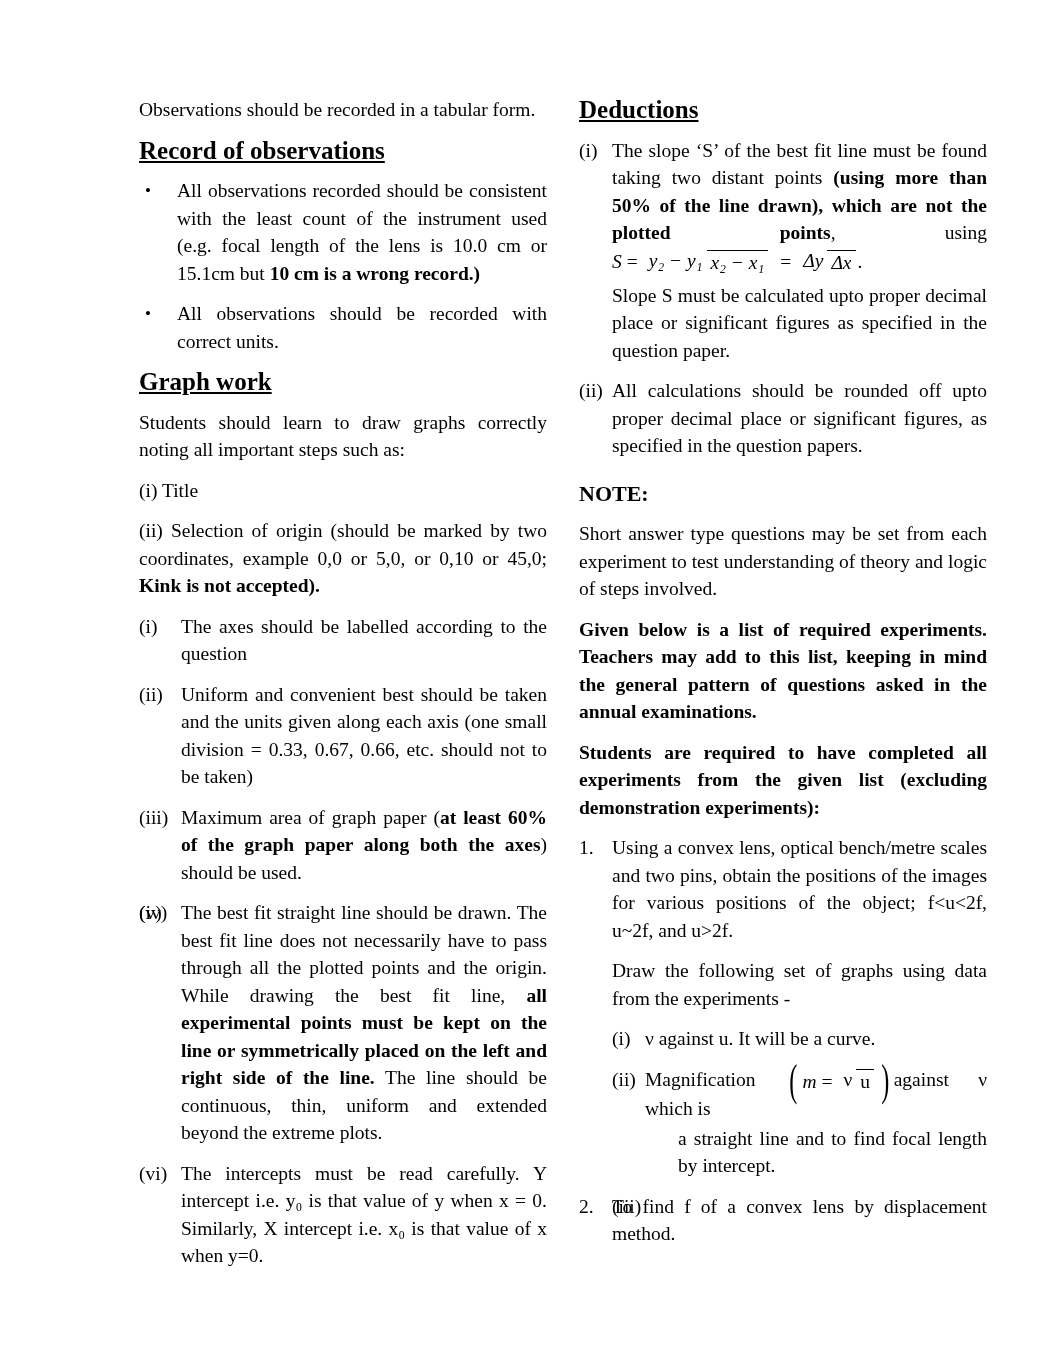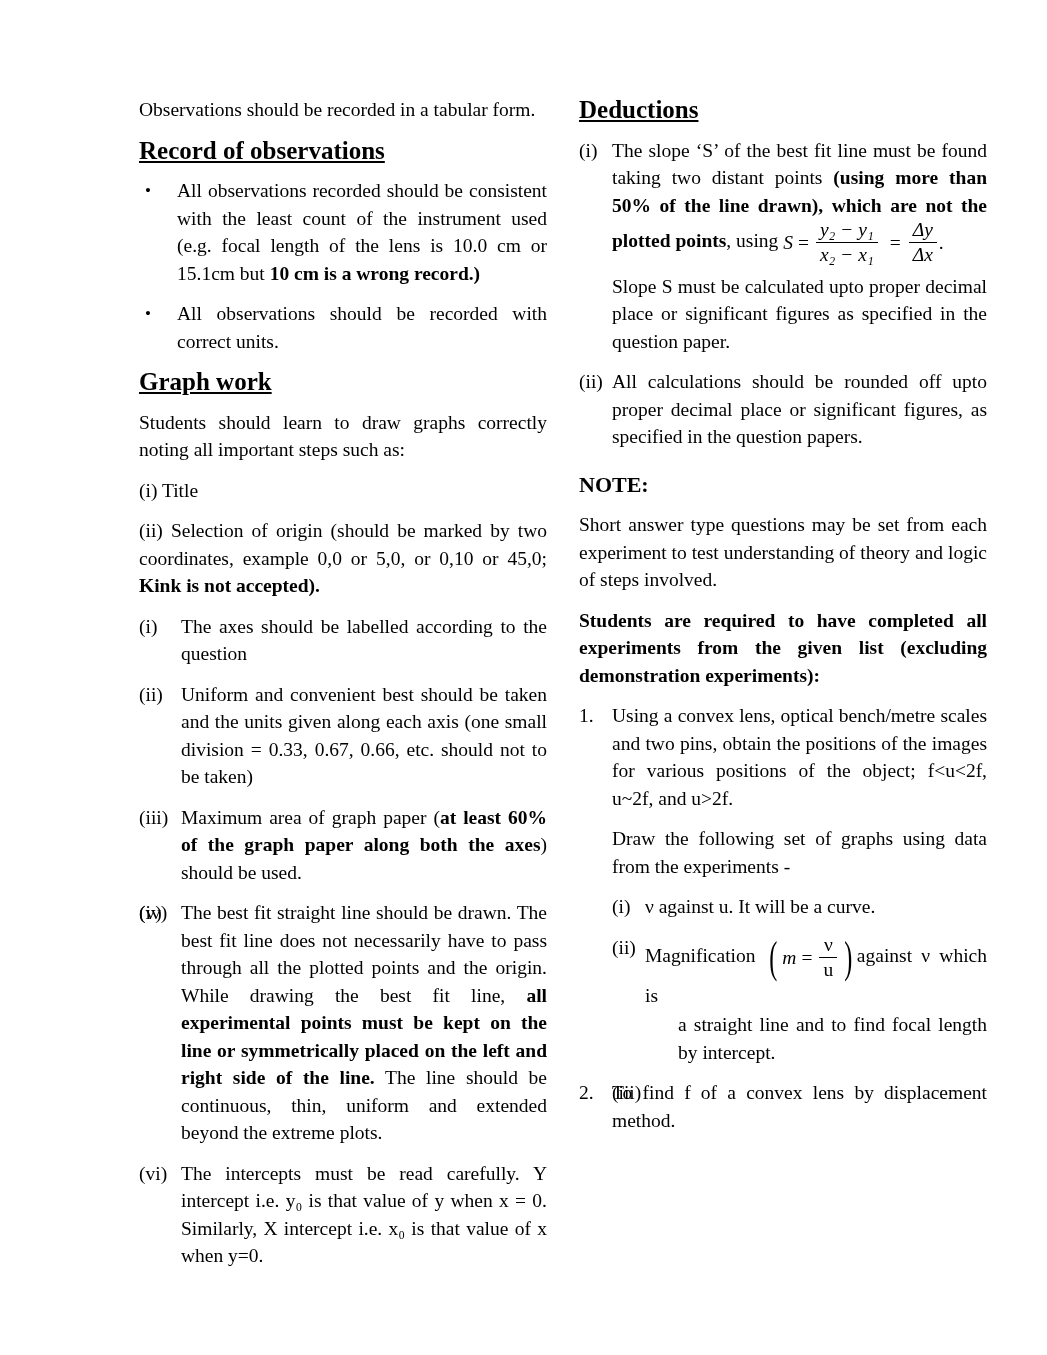--- a/index.html
+++ b/index.html
@@ -100,21 +100,21 @@
     position: absolute;
     left: 0;
     top: 0;
     width: 30px;
     text-align: left;
   }
 
   
   .frac {
     display: inline-flex;
-    flex-direction: column;
+    flex-direction: row;
     vertical-align: middle;
     text-align: center;
     margin: 0 2px;
     font-style: italic;
     line-height: 1.15;
   }
   .frac .num { padding: 0 4px 1px 4px; }
   .frac .den { padding: 1px 4px 0 4px; border-top: 1.4px solid #000; }
   .frac.upright { font-style: normal; }
 
@@ -249,20 +249,21 @@
       <li>
         <span class="mark">(ii)</span>
         <span>All calculations should be rounded off upto proper decimal place or significant figures, as specified in the question papers.</span>
       </li>
     </ul>
 
     <h4 class="heading-plain" style="margin-top:20px;">NOTE:</h4>
 
     <p class="para">Short answer type questions may be set from each experiment to test understanding of theory and logic of steps involved.</p>
 
+    <p class="para bold">Given below is a list of required experiments. Teachers may add to this list, keeping in mind the general pattern of questions asked in the annual examinations.</p>
 
     <p class="para bold">Students are required to have completed all experiments from the given list (excluding demonstration experiments):</p>
 
     <ul class="marked narrow">
       <li>
         <span class="mark">1.</span>
 
         <div style="margin-top:13px;text-align:justify;">Using a convex lens, optical bench/metre scales and two pins, obtain the positions of the images for various positions of the object; f&lt;u&lt;2f, u~2f, and u&gt;2f.</div>
 
         <div style="margin-top:13px;text-align:justify;">Draw the following set of graphs using data from the experiments -</div>

